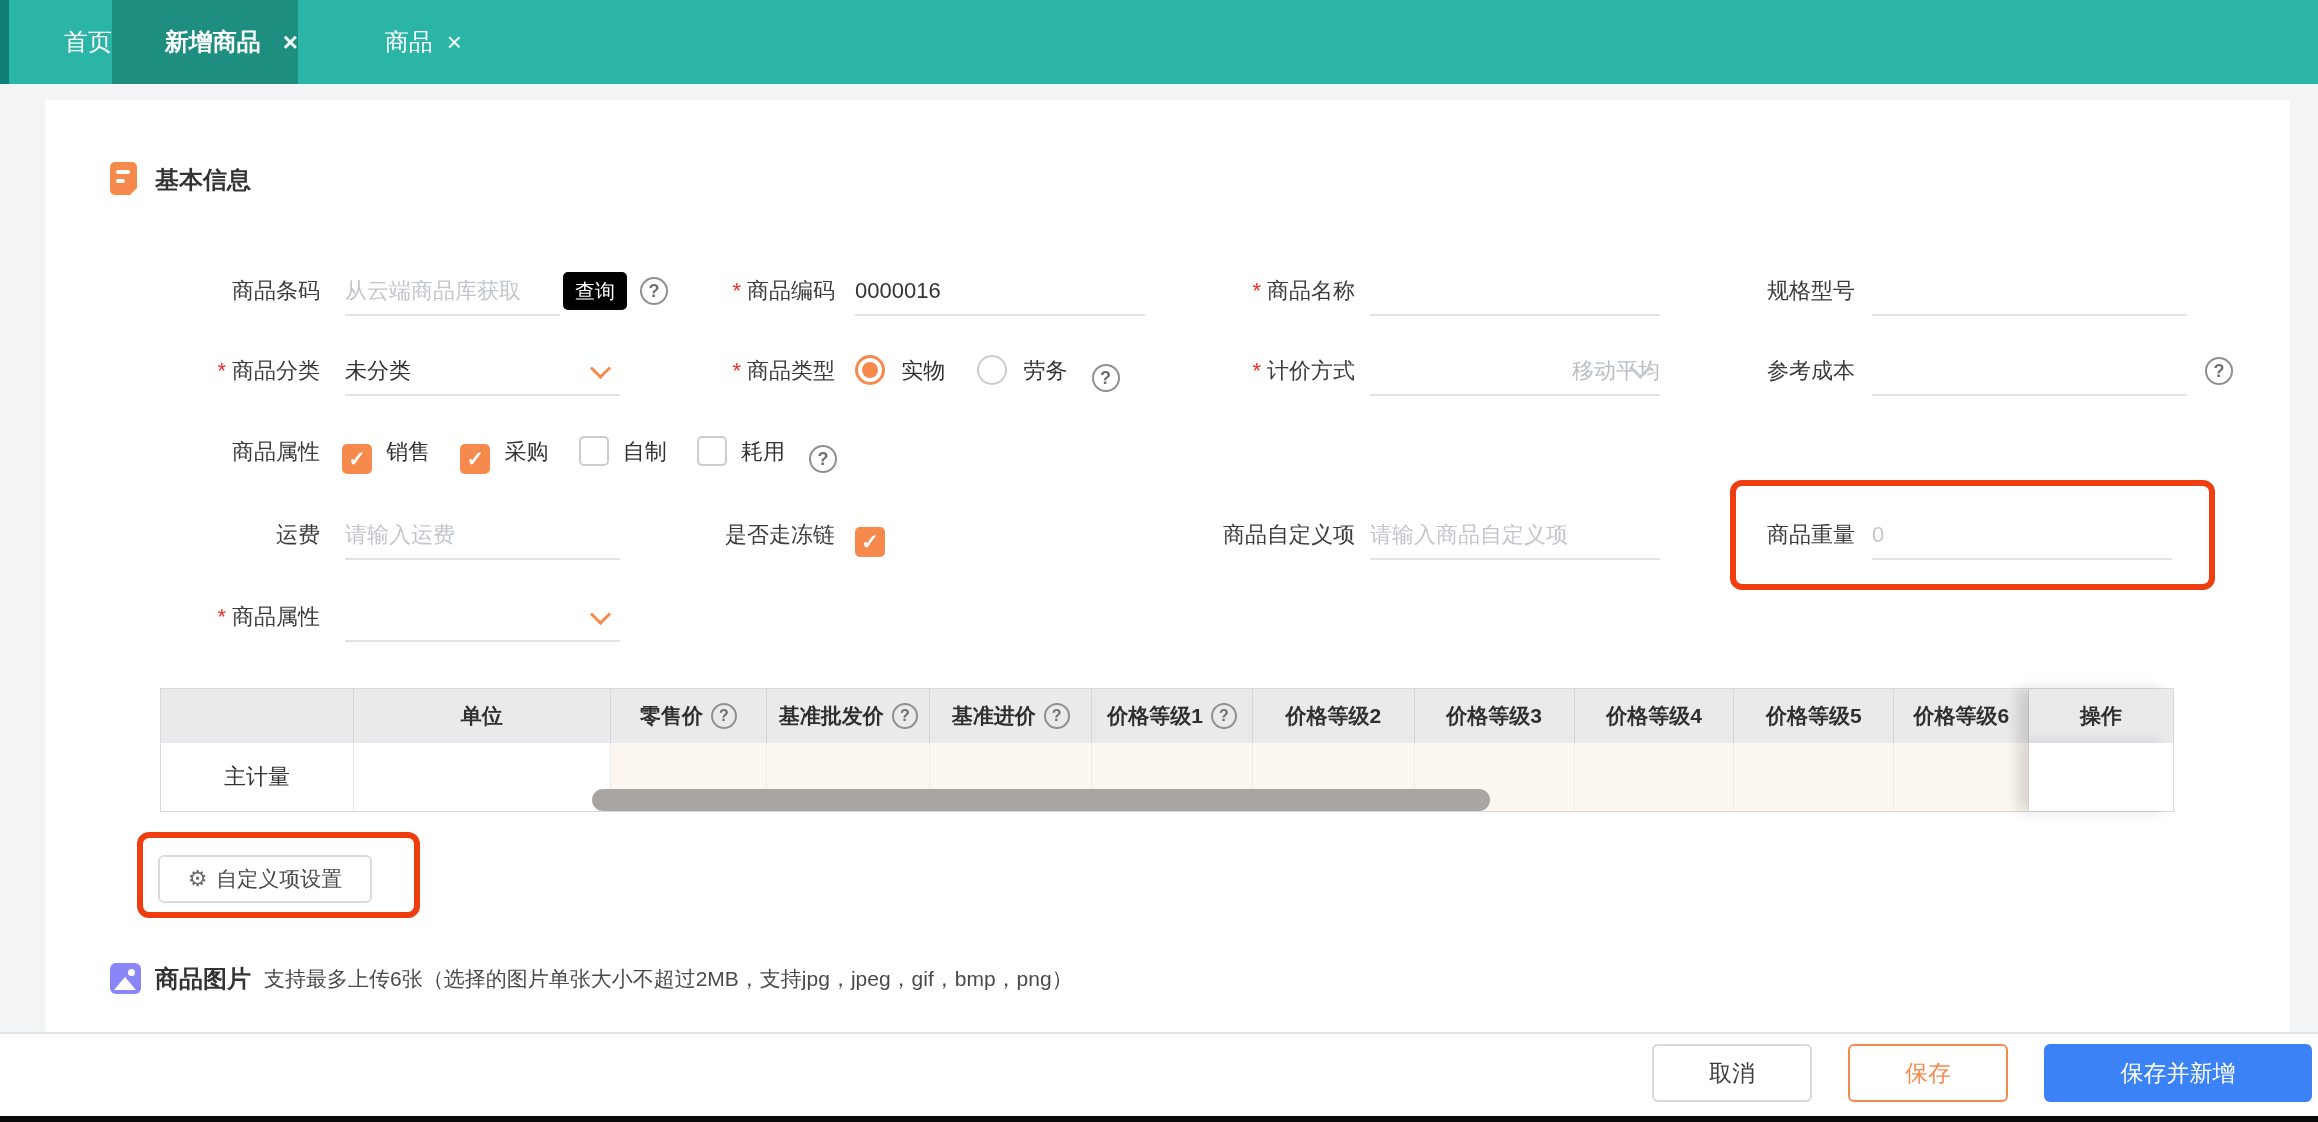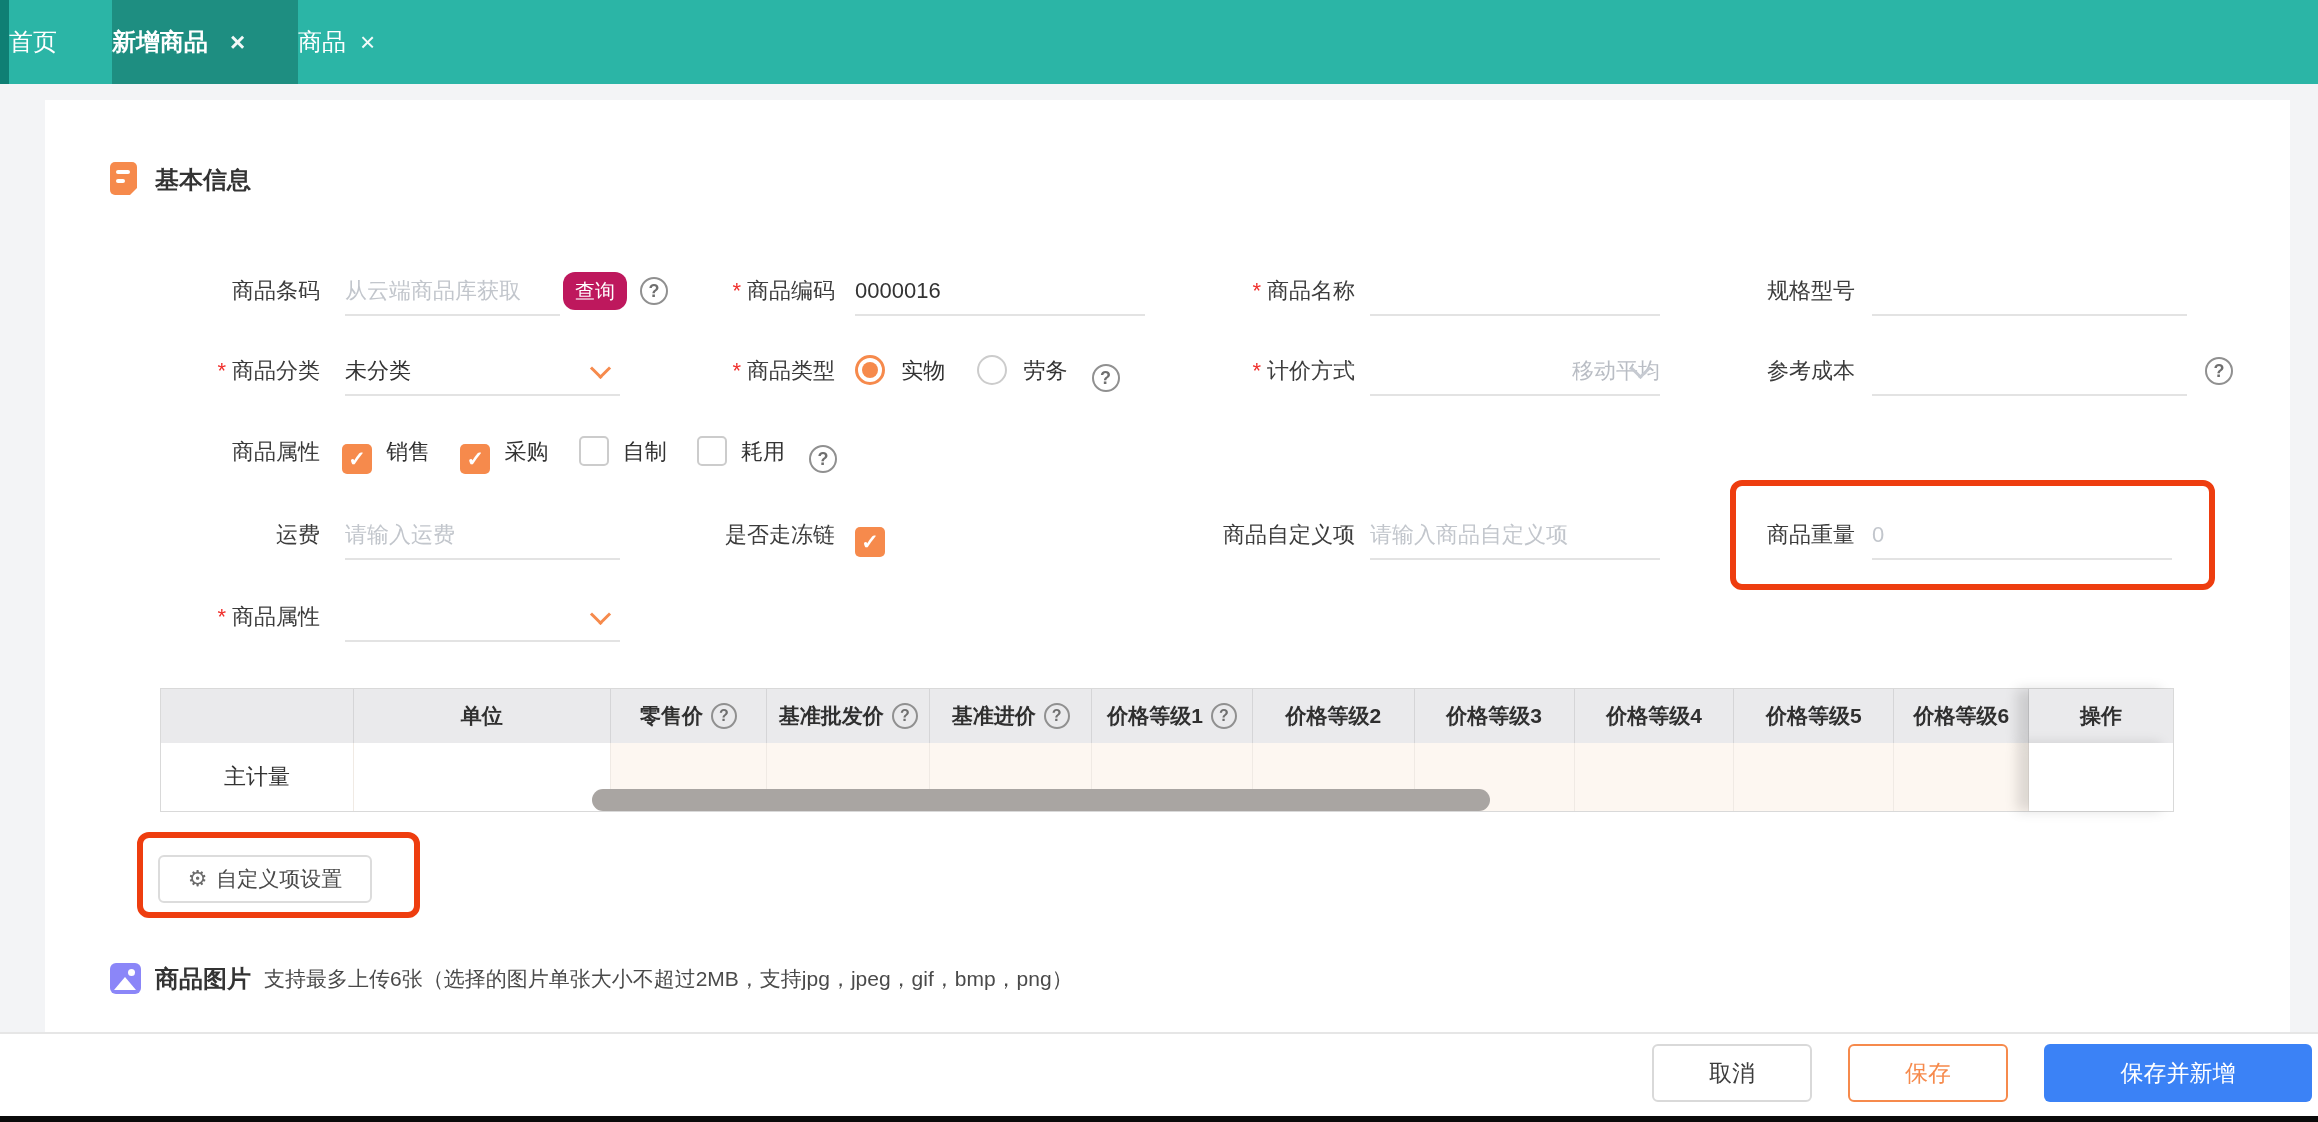--- a/index.html
+++ b/index.html
@@ -2,21 +2,21 @@
 <html><head>
 <meta charset="utf-8">
 <style>
   * { margin:0; padding:0; box-sizing:border-box; }
   html,body { width:2318px; height:1122px; }
   body { font-family:"Liberation Sans", sans-serif; background:#f3f4f6; position:relative; overflow:hidden; }
 
   
   .tabbar { position:absolute; left:0; top:0; width:2318px; height:84px; background:#2bb5a6; display:flex; }
   .tab-accent { width:9px; height:100%; background:#0f7f74; }
-  .tab { height:100%; display:flex; align-items:center; justify-content:flex-start; gap:14px;
+  .tab { height:100%; display:flex; align-items:center; justify-content:flex-end; gap:14px;
          color:#fff; font-size:24px; cursor:pointer; }
   .tab-home { width:103px; }
   .tab-active { width:186px; background:#1e8e81; font-weight:600;gap:22px; }
   .tab-3 { width:164px; }
   .tab-close { font-size:26px; line-height:1; opacity:.95; }
 
   
   .card { position:absolute; left:45px; top:100px; width:2245px; height:932px; background:#fff; }
 
   .sec-title { position:absolute; font-size:24px; font-weight:700; color:#333; }
@@ -52,22 +52,22 @@
   .radio { display:inline-block; width:30px; height:30px; border-radius:50%; vertical-align:-7px; position:relative; cursor:pointer; }
   .radio.on  { border:3px solid #f68a4c; }
   .radio.on::after { content:""; position:absolute; left:50%; top:50%; width:16px; height:16px; margin:-8px 0 0 -8px;
                      border-radius:50%; background:#f68a4c; }
   .radio.off { border:2px solid #ccc; }
 
   .q { display:inline-flex; align-items:center; justify-content:center; width:28px; height:28px;
        border:2px solid #909090; border-radius:50%; color:#6f6f6f; font-size:18px; font-weight:700;
        vertical-align:-6px; cursor:pointer; background:#fff; }
 
-  .btn-query { position:absolute; left:518px; top:172px; width:64px; height:38px; background:#be185d; border:none;
-               color:#fff; font-size:20px; border-radius:12px; cursor:pointer; font-family:inherit; }
+  .btn-query { position:absolute; left:518px; top:172px; width:64px; height:38px; background:#000000; border:none;
+               color:#fff; font-size:20px; border-radius:5px; cursor:pointer; font-family:inherit; }
 
   .hl-box { position:absolute; border:6px solid #ee3d0f; border-radius:12px; pointer-events:none; }
 
   
   .tbl { position:absolute; left:115px; top:588px; width:2014px; height:124px; border:1px solid #d9d9d9; background:#fff; }
   .thead { display:flex; height:54px; background:#eaeaec; }
   .th { border-right:1px solid #d5d5d7; display:flex; align-items:center; justify-content:center; gap:8px;
         font-size:21px; font-weight:700; color:#2f2f2f; white-space:nowrap; overflow:hidden; }
   .th .q, .td .q { width:26px; height:26px; font-size:16px; background:transparent; }
   .tbody { display:flex; height:68px; background:#fff; }

